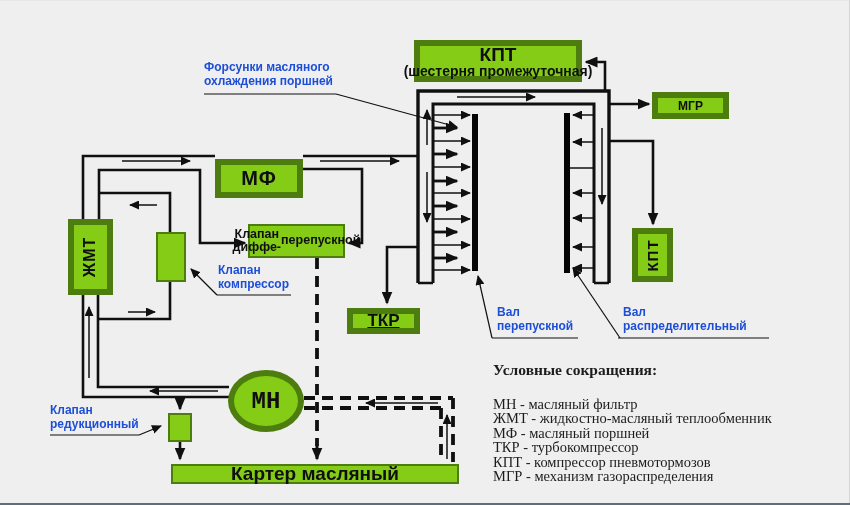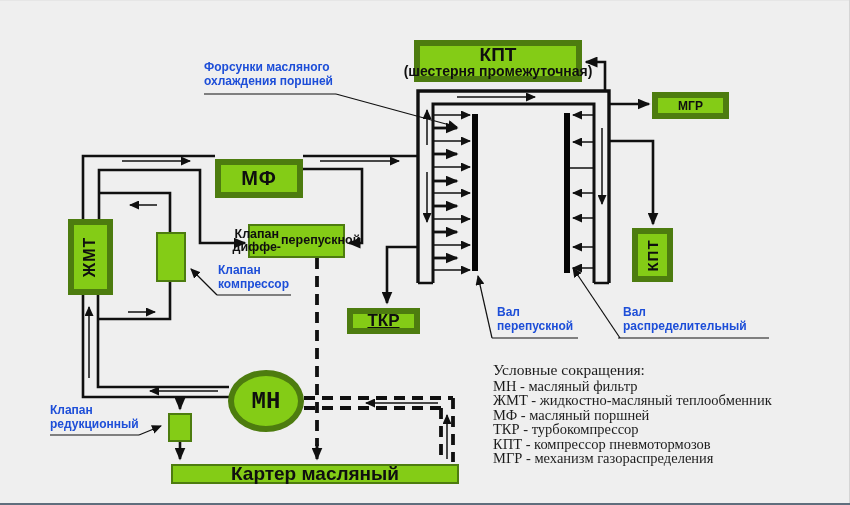--- a/index.html
+++ b/index.html
@@ -13,21 +13,21 @@
     position:absolute;border:6px solid #4d7c0f;background:#84cc16;box-sizing:border-box;
     display:flex;align-items:center;justify-content:center;
     font-weight:bold;color:#0f0f0f;text-align:center;
   }
   .box.thin{border-width:2.5px;}
   .vtext{transform:rotate(-90deg);white-space:nowrap;letter-spacing:1px;}
   .circle{border-radius:50%;}
   .ann{position:absolute;font-weight:bold;font-size:12px;line-height:13.5px;white-space:nowrap;color:#1d4ed8;}
   .ann span{display:block;}
   .legend{position:absolute;left:493px;top:361px;font-family:"Liberation Serif", serif;color:#1c1c1c;}
-  .legend .lt{font-size:15.5px;font-weight:normal;margin-bottom:0;}
+  .legend .lt{font-size:15.5px;font-weight:bold;margin-bottom:18px;}
   .legend .li{font-size:14.5px;line-height:14.4px;}
   .two-line span{display:block;}
   .kpt-title{font-size:19px;line-height:20px;}
   .kpt-sub{font-size:14px;line-height:13px;white-space:nowrap;}
 </style>
 </head>
 <body>
 
 <div id="stage">
 

